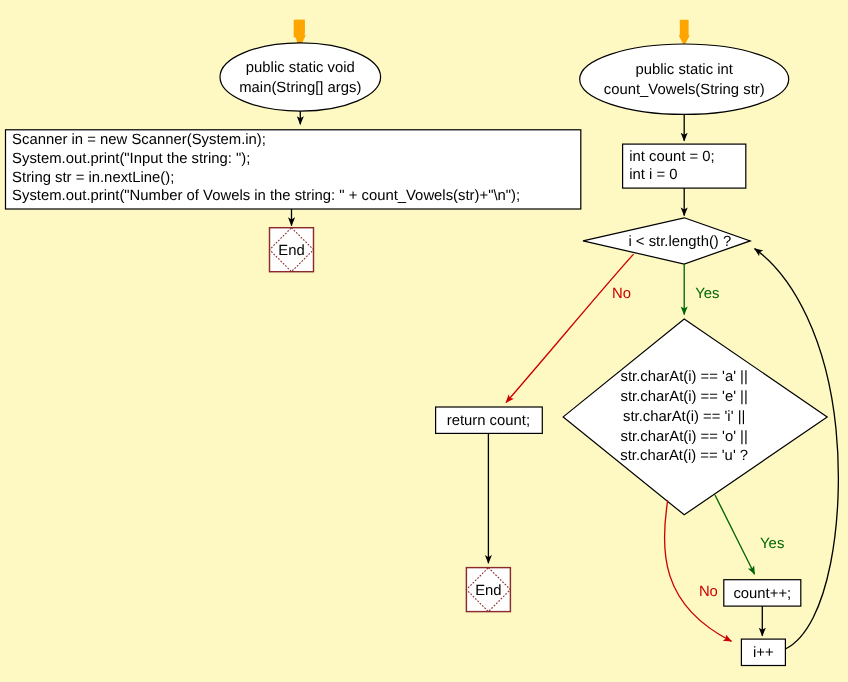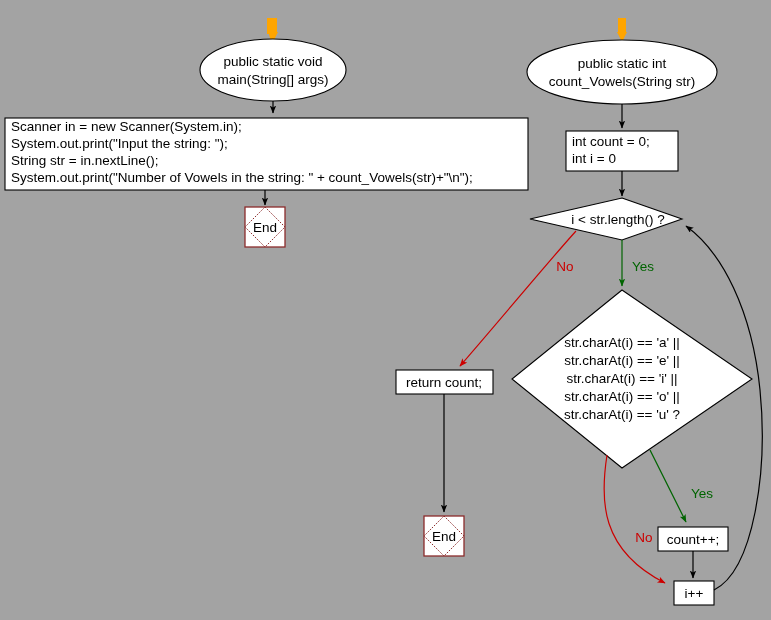--- a/index.html
+++ b/index.html
@@ -8,21 +8,21 @@
     padding: 0;
     background: #ffffff;
   }
   body {
     font-family: "Liberation Sans", sans-serif;
   }
   #canvas {
     position: relative;
     width: 771px;
     height: 620px;
-    background: #a3a3a3;
+    background: #fef9c3;
     overflow: hidden;
   }
   #flow-svg {
     position: absolute;
     left: 0;
     top: 0;
     width: 771px;
     height: 620px;
   }
   .node-text {

